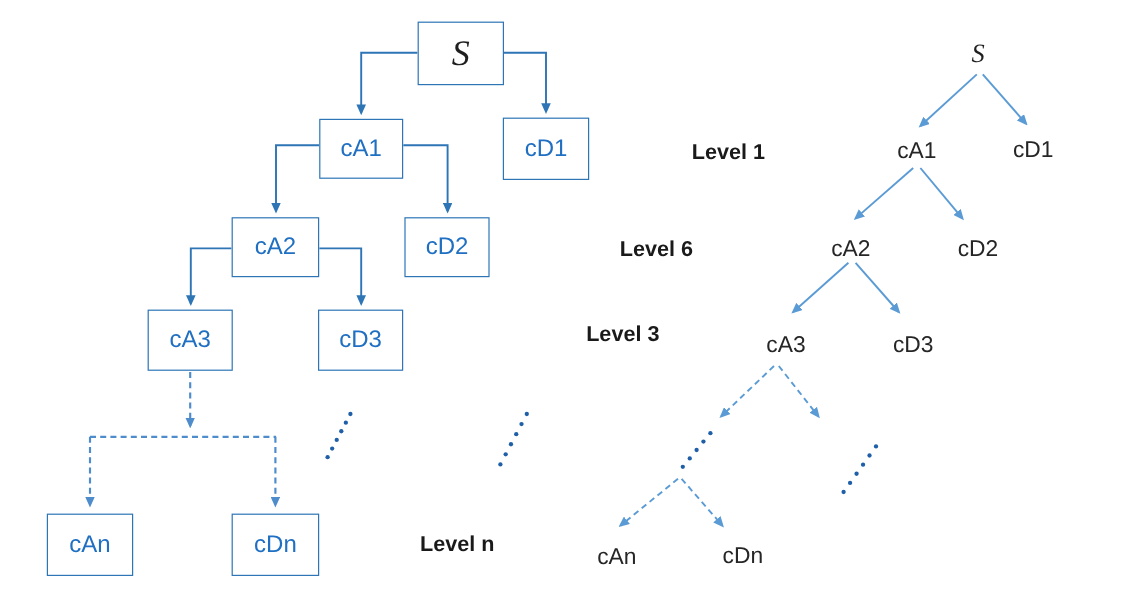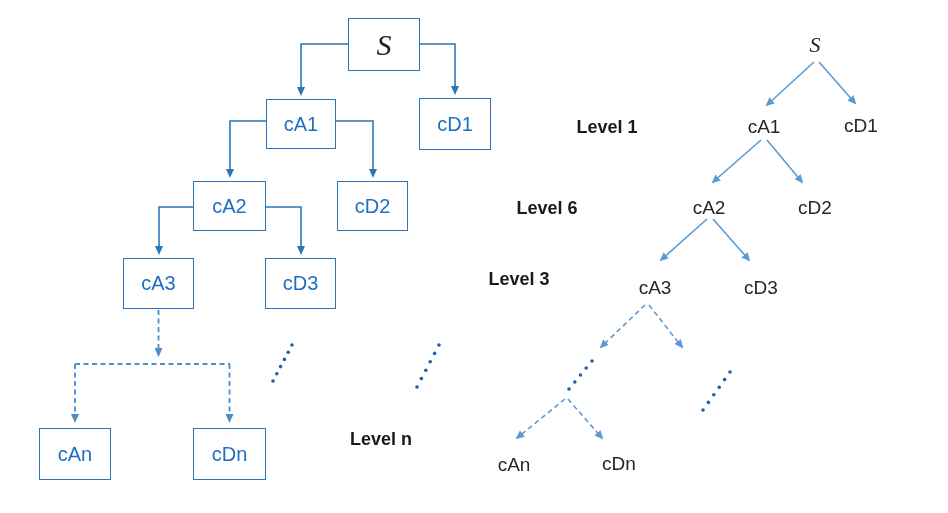--- a/index.html
+++ b/index.html
@@ -148,21 +148,21 @@
   <div class="lbox" style="left:193px; top:181px; width:73px; height:50px;">cA2</div>
   <div class="lbox" style="left:337px; top:181px; width:71px; height:50px;">cD2</div>
   <div class="lbox" style="left:123px; top:258px; width:71px; height:51px;">cA3</div>
   <div class="lbox" style="left:265px; top:258px; width:71px; height:51px;">cD3</div>
   <div class="lbox" style="left:39px; top:428px; width:72px; height:52px;">cAn</div>
   <div class="lbox" style="left:193px; top:428px; width:73px; height:52px;">cDn</div>
 
   <div class="level-label" style="left:607px; top:127px;">Level 1</div>
   <div class="level-label" style="left:547px; top:208px;">Level 6</div>
   <div class="level-label" style="left:479px; top:279px;margin-left:40px;">Level 3</div>
-  <div class="level-label" style="left:381px; top:439px;">Level n</div>
+  <div class="level-label" style="left:381px; top:454px;">Level n</div>
 
   <div class="rnode root-node" style="left:815px; top:45px;">S</div>
   <div class="rnode" style="left:764px; top:127px;">cA1</div>
   <div class="rnode" style="left:861px; top:126px;">cD1</div>
   <div class="rnode" style="left:709px; top:208px;">cA2</div>
   <div class="rnode" style="left:815px; top:208px;">cD2</div>
   <div class="rnode" style="left:655px; top:288px;">cA3</div>
   <div class="rnode" style="left:761px; top:288px;">cD3</div>
   <div class="rnode" style="left:514px; top:465px;">cAn</div>
   <div class="rnode" style="left:619px; top:464px;">cDn</div>

